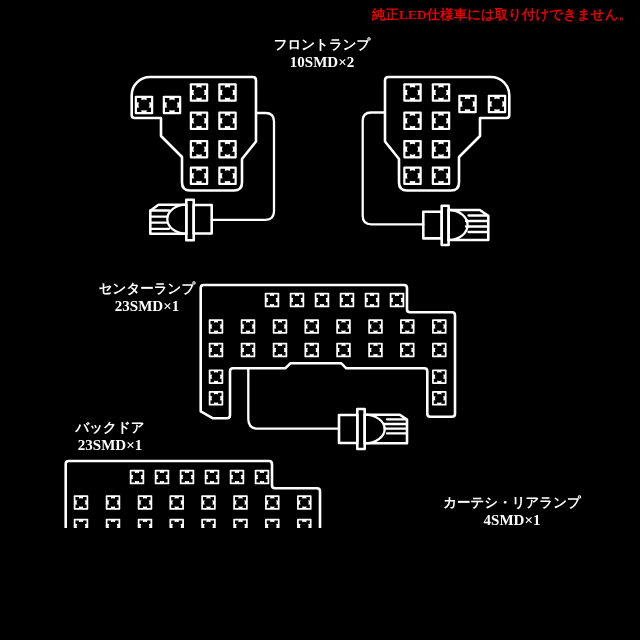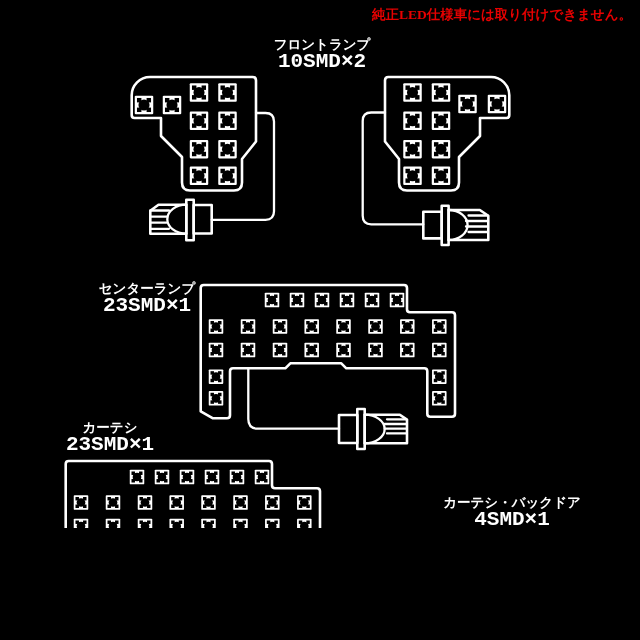--- a/index.html
+++ b/index.html
@@ -3,21 +3,21 @@
 <meta charset="utf-8">
 <style>
   html,body{margin:0;padding:0;background:#000;}
   .page{position:relative;width:640px;height:528px;background:var(--bg,#000);overflow:hidden;
         font-family:"Liberation Sans",sans-serif;}
   svg{position:absolute;left:0;top:0;}
   .ln{fill:none;stroke:var(--line,#fff);stroke-width:2.6;stroke-linejoin:round;stroke-linecap:round;}
   .t{stroke-width:2.3;}
   .label{position:absolute;transform:translateX(-50%);text-align:center;color:var(--line,#fff);
          font-weight:bold;font-size:13.5px;line-height:16.5px;white-space:nowrap;}
-  .label .spec{font-family:Liberation Mono, monospace;font-size:21px;}
+  .label .spec{font-family:Liberation Serif, serif;font-size:15px;}
   .warning{position:absolute;right:8px;top:6px;color:var(--warn,#e60000);font-weight:bold;
            font-size:13.5px;white-space:nowrap;font-family:"Liberation Serif",serif;}
 </style>
 </head>
 <body>
 
 <div class="page">
 
   <svg width="640" height="640" viewBox="0 0 640 640">
     <defs>
@@ -681,22 +681,22 @@
     <div>フロントランプ</div>
     <div class="spec">10SMD×2</div>
   </div>
 
   <div class="label" style="left:147px;top:281px">
     <div>センターランプ</div>
     <div class="spec">23SMD×1</div>
   </div>
 
   <div class="label" style="left:110px;top:420px">
-    <div>カーテシ</div>
+    <div>バックドア</div>
     <div class="spec">23SMD×1</div>
   </div>
 
   <div class="label" style="left:512px;top:495px">
-    <div>カーテシ・バックドア</div>
+    <div>カーテシ・リアランプ</div>
     <div class="spec">4SMD×1</div>
   </div>
 
 </div>
 
 </body></html>

